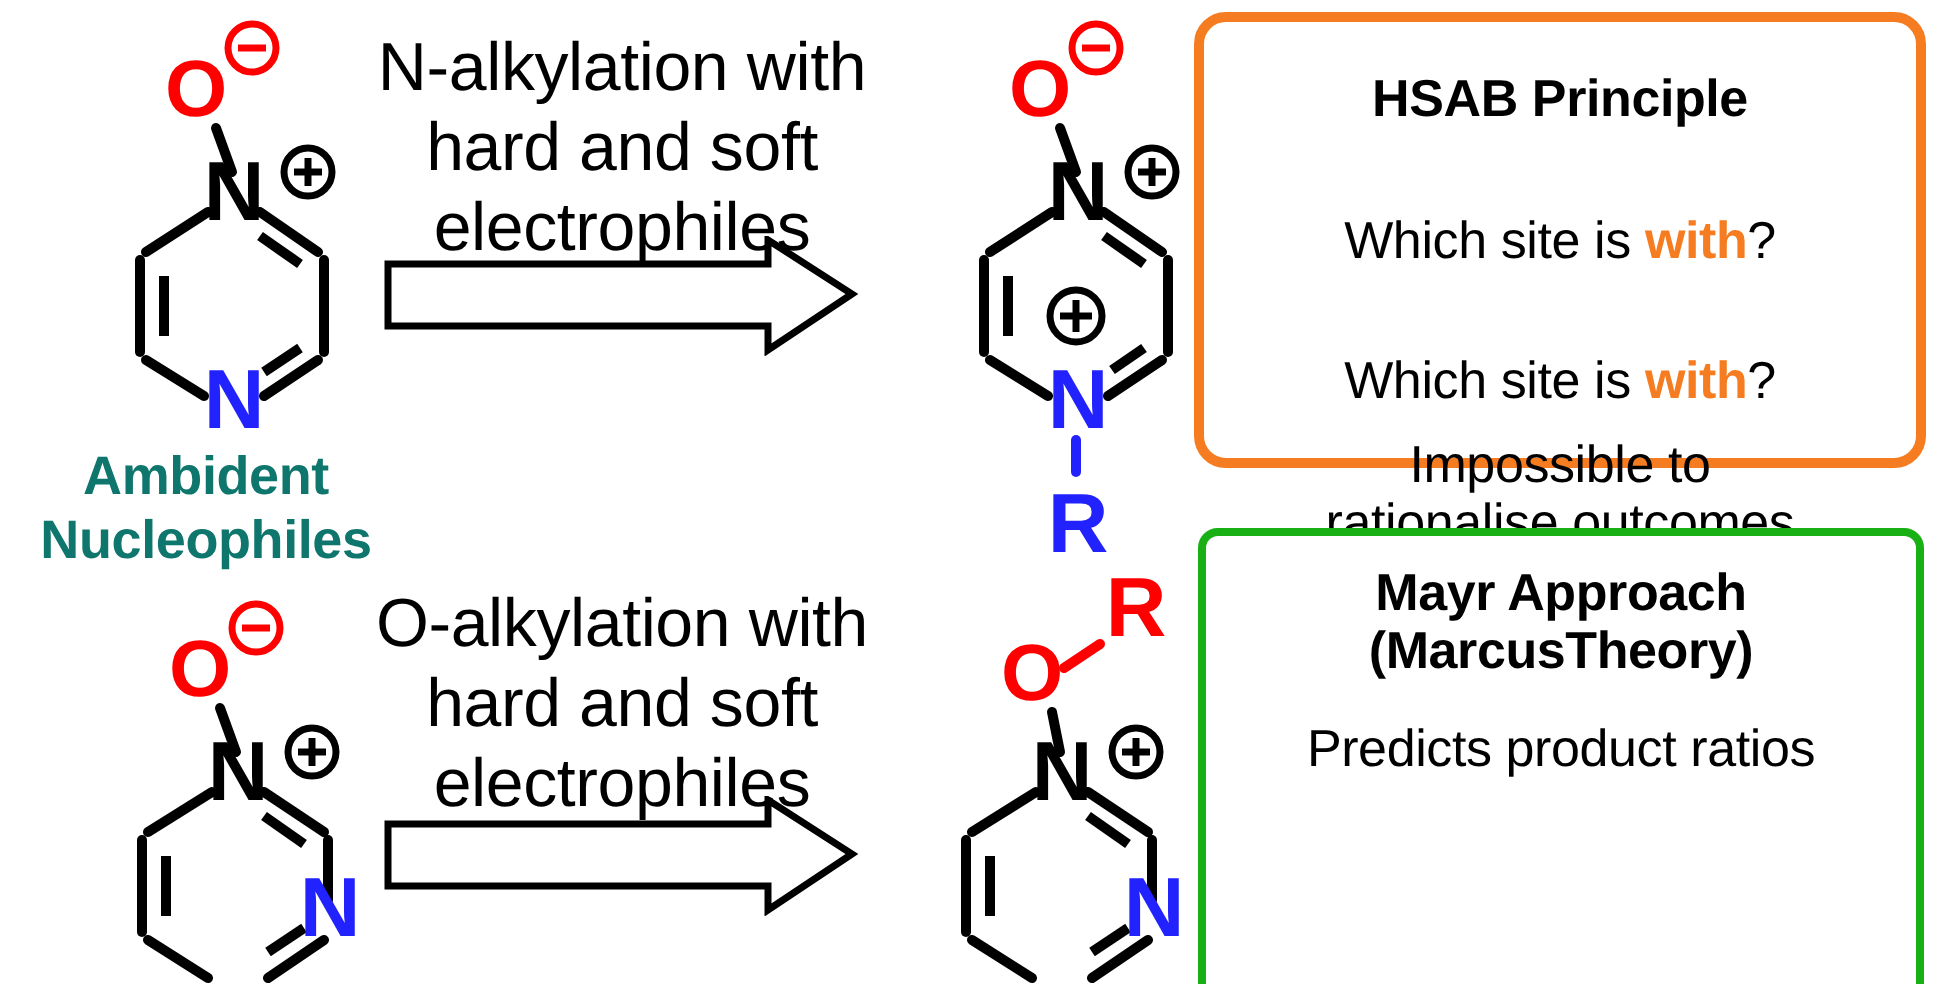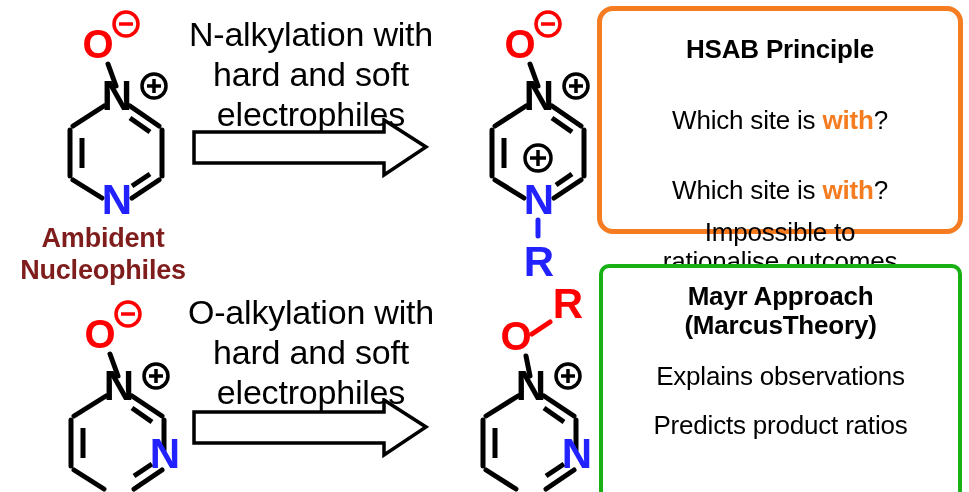--- a/index.html
+++ b/index.html
@@ -38,21 +38,21 @@
   
   .block-arrow { position: absolute; }
 
   
   .ambident {
     position: absolute;
     text-align: center;
     font-weight: bold;
     font-size: 27px;
     line-height: 1.2;
-    color: #7f1d1d;
+    color: #0f766e;
     white-space: pre-line;
     letter-spacing: -0.2px;
   }
 
   
   .info-box {
     position: absolute;
     box-sizing: border-box;
     background: #ffffff;
     border-radius: 16px;
@@ -283,17 +283,16 @@
     <div class="box-line" style="margin-top:13px;">
       <span>Which site is </span><span class="hl-orange"><span>with</span></span><span>?</span>
     </div>
     <div class="box-line" style="margin-top:14px;">Impossible to
 rationalise outcomes</div>
   </div>
 
   <div class="info-box box-green" style="left:599px; top:248px; width:363px; height:240px; padding-top:12px;margin-top:16px;">
     <div class="box-title" style="margin-top:2px;">Mayr Approach
 (MarcusTheory)</div>
-    <div class="box-line" style="margin-top:22px;">Explains observations</div>
     <div class="box-line" style="margin-top:20px;">Predicts product ratios</div>
   </div>
 
 </div>
 
 </body></html>

